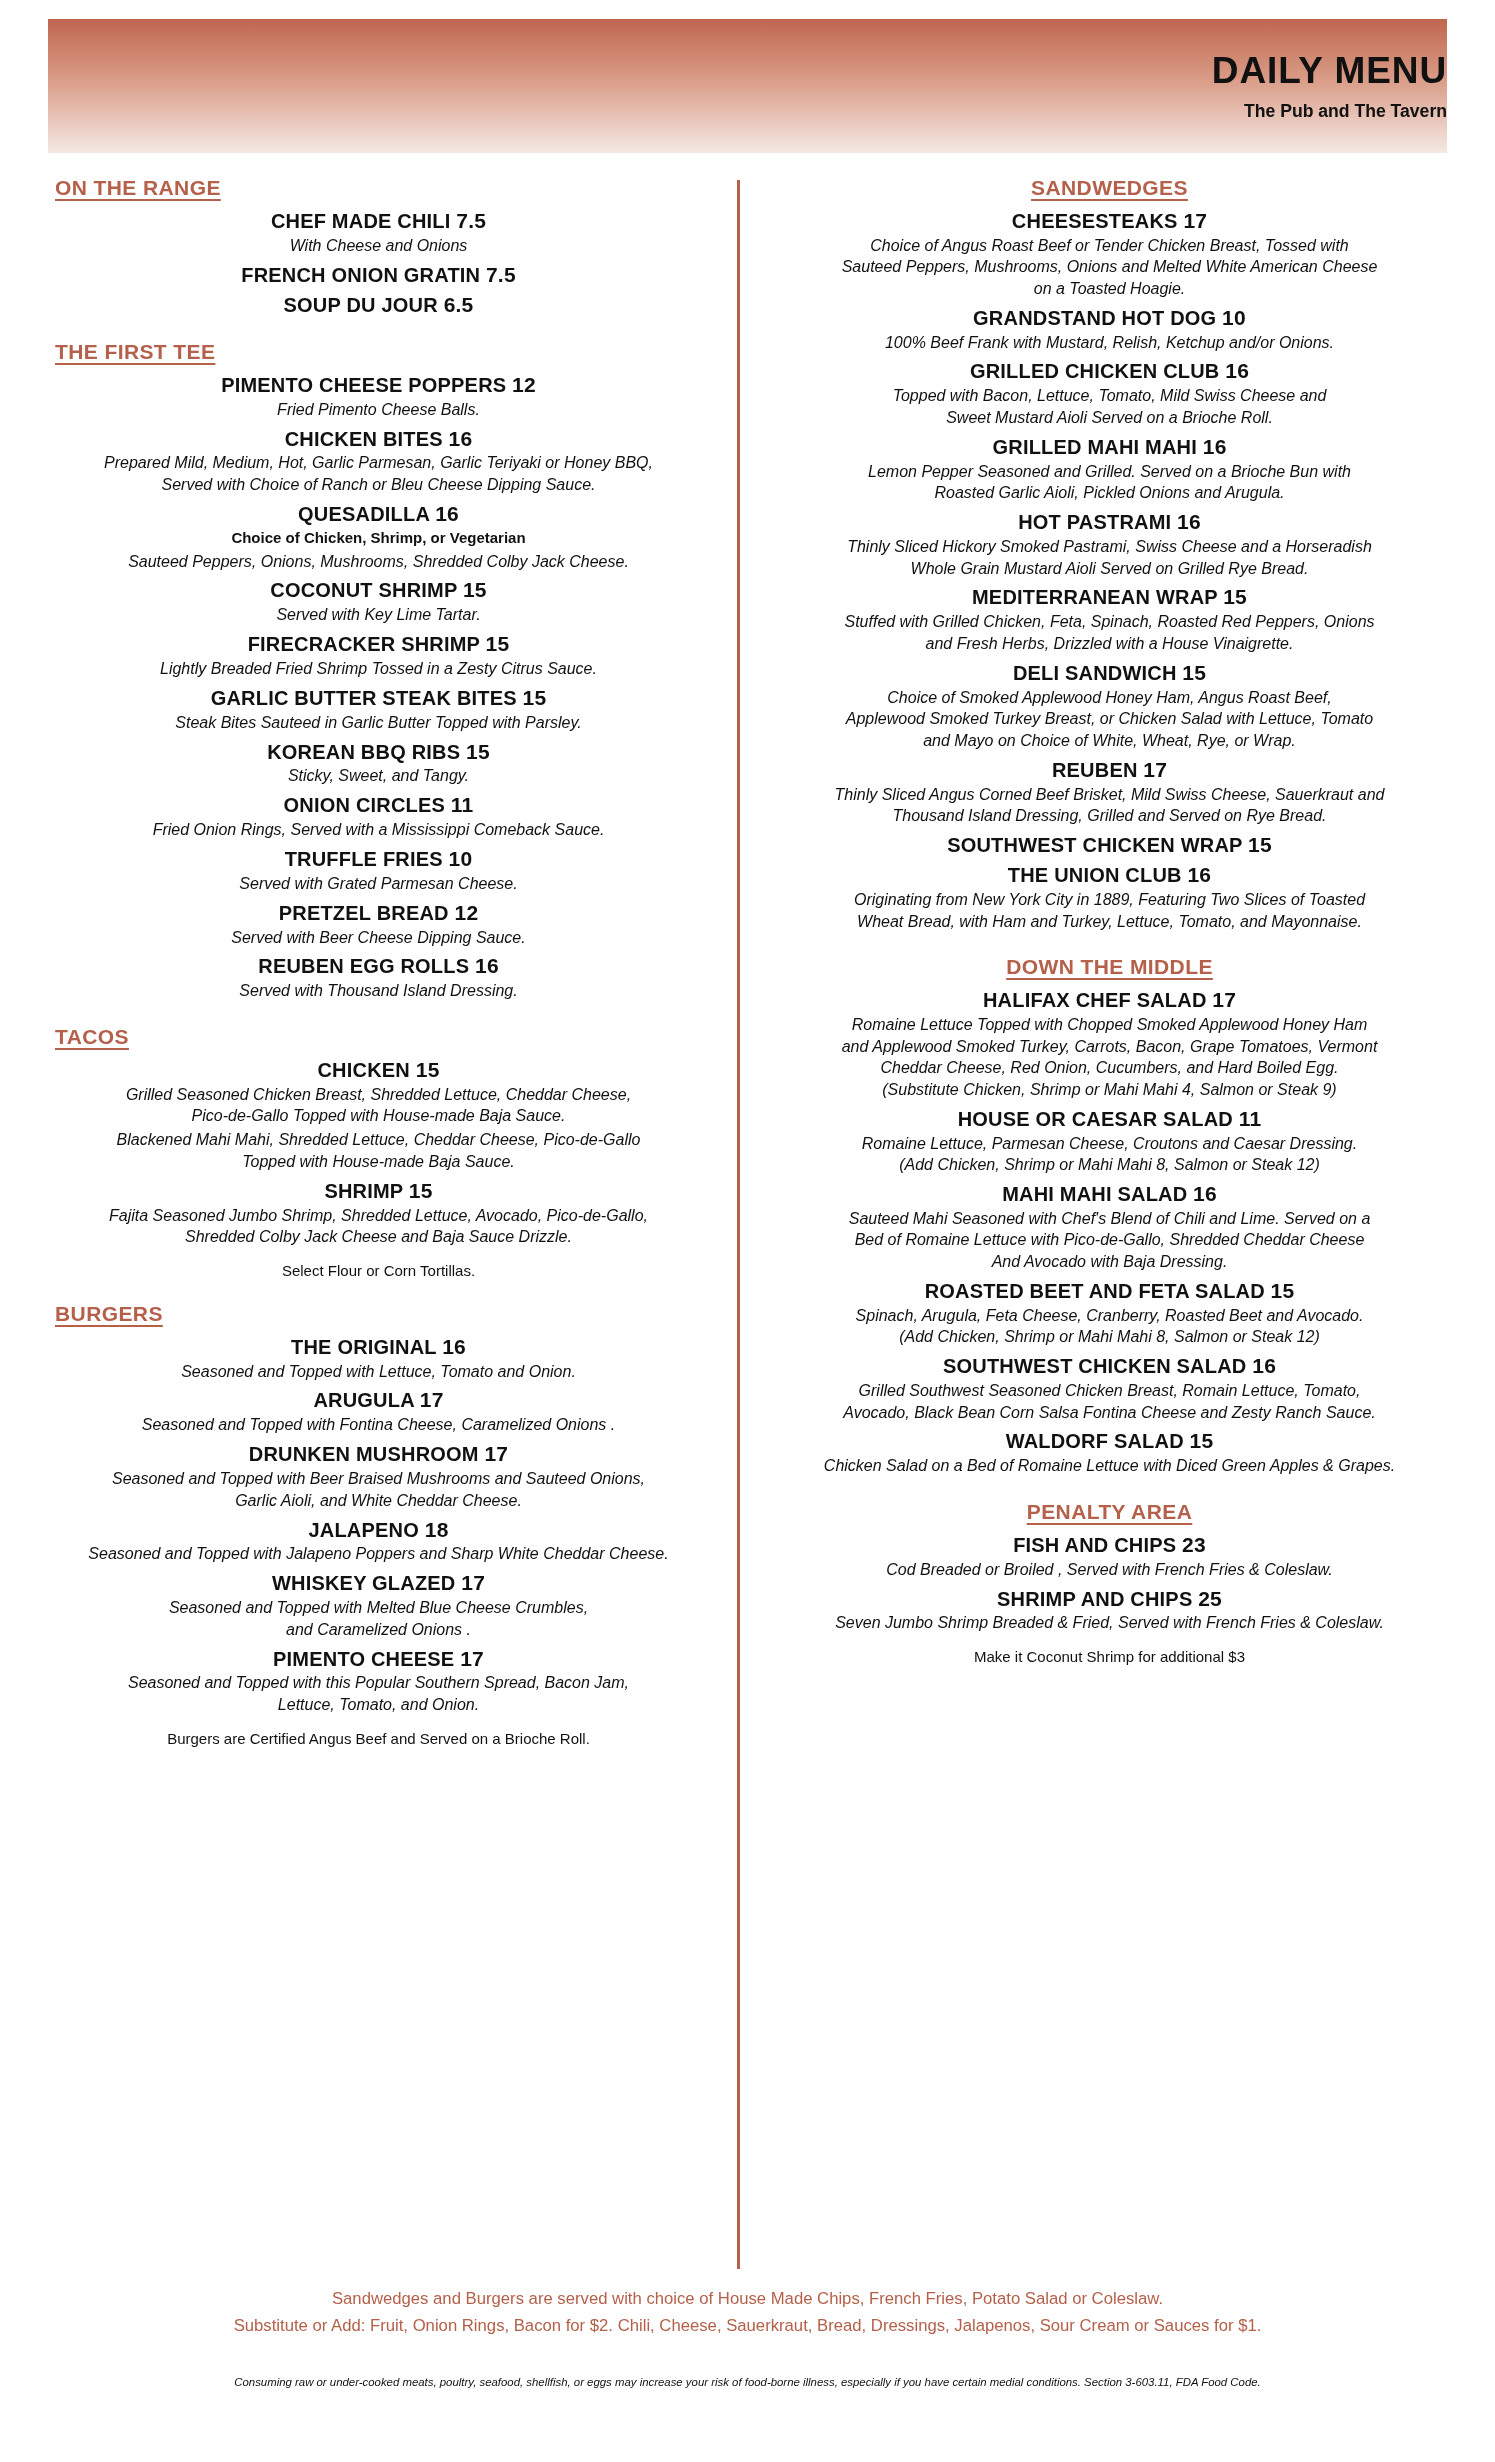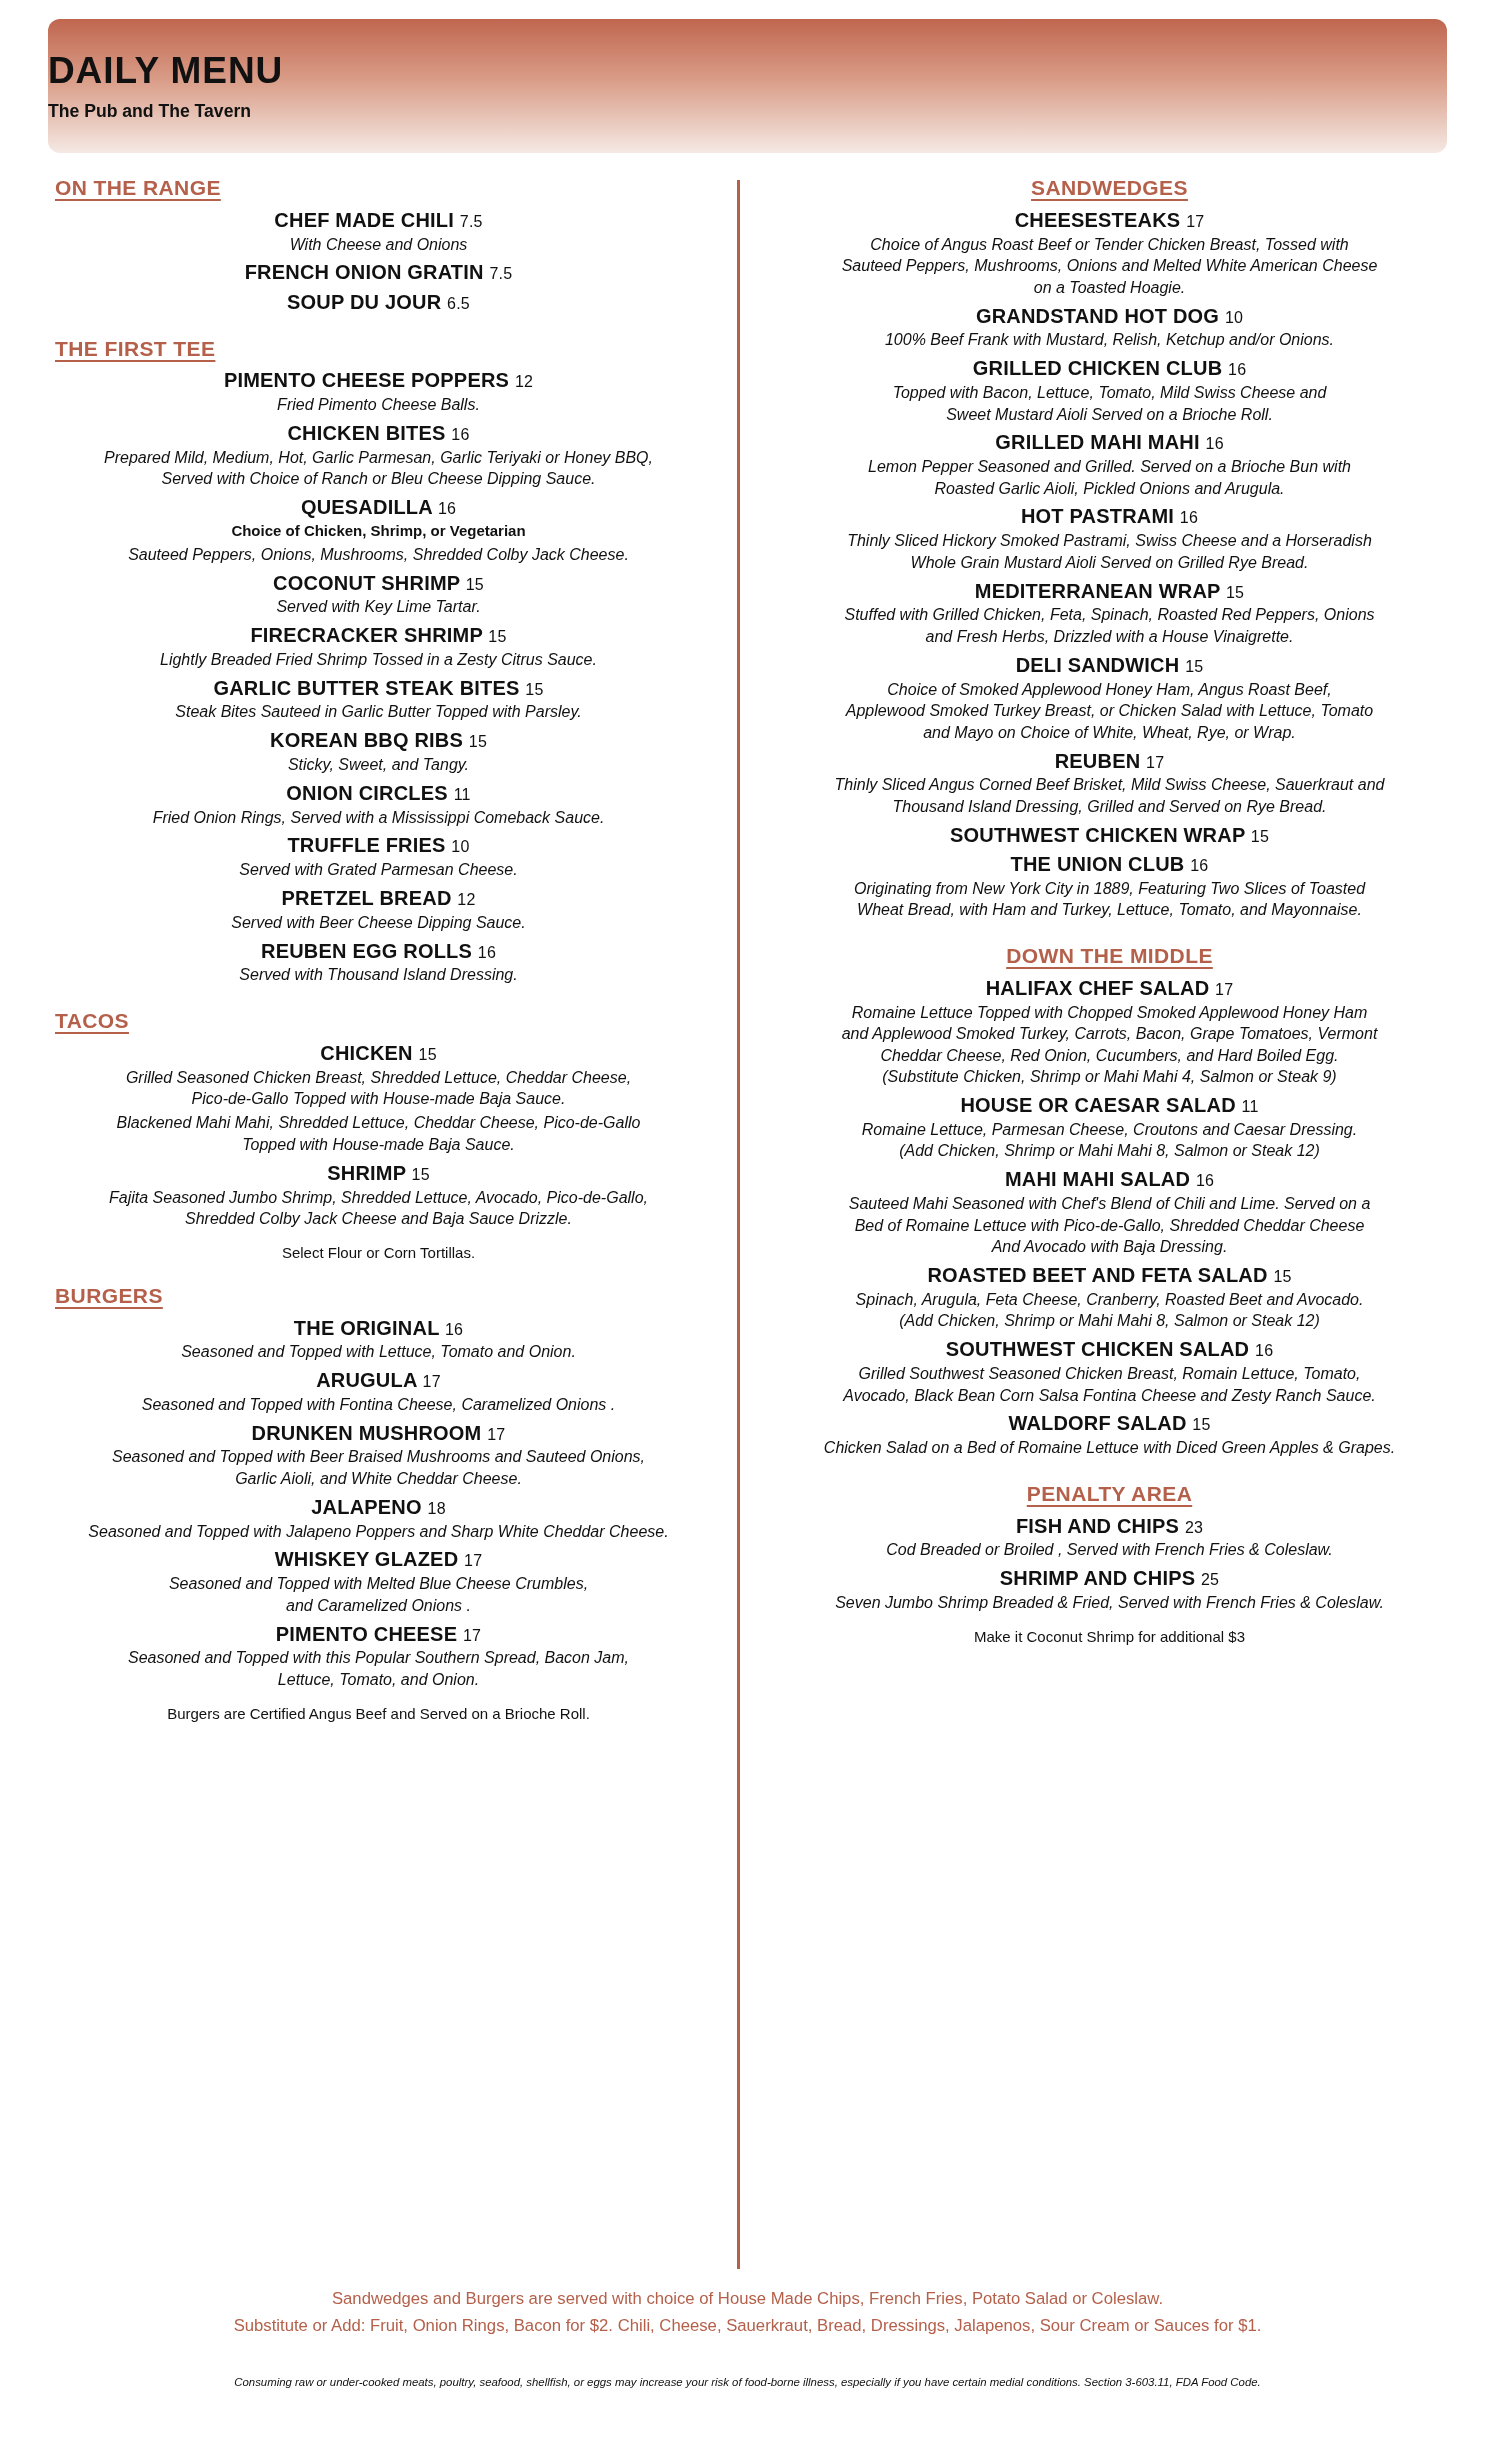--- a/index.html
+++ b/index.html
@@ -17,23 +17,22 @@
   }
 
   
   .banner {
     margin: 19.3px 48px 0 48px;
     height: 134px;
     background: linear-gradient(to bottom, #b9secondary 0%, #ffffff 100%);
     background: linear-gradient(to bottom, #c0664f 0%, #d99c87 45%, #f5e9e4 100%);
     display: flex;
     flex-direction: column;
-    align-items: flex-start;
+    align-items: flex-end;
     justify-content: center;
-    border-radius: 12px;
   }
   .banner-title {
     font-size: 37px;
     font-weight: bold;
     letter-spacing: 0.9px;
     color: #111;
     font-family: "Liberation Sans", sans-serif;
   }
   .banner-sub {
     margin-top: 8.8px;
@@ -90,22 +89,22 @@
     margin-bottom: 1.8px;
   }
   .item-name {
     font-size: 20px;
     font-weight: bold;
     letter-spacing: 0.2px;
     margin: 6.2px 0 1.8px 0;
     line-height: 1.15;
   }
   .item-price {
-    font-weight: normal;
-    font-size: 16px;
+    font-weight: bold;
+    font-size: 21px;
   }
   .item-desc {
     font-size: 16px;
     font-style: italic;
     line-height: 1.35;
     margin: 0 0 2.6px 0;
     color: #111;
   }
   .item-desc.bold-line {
     font-style: normal;

